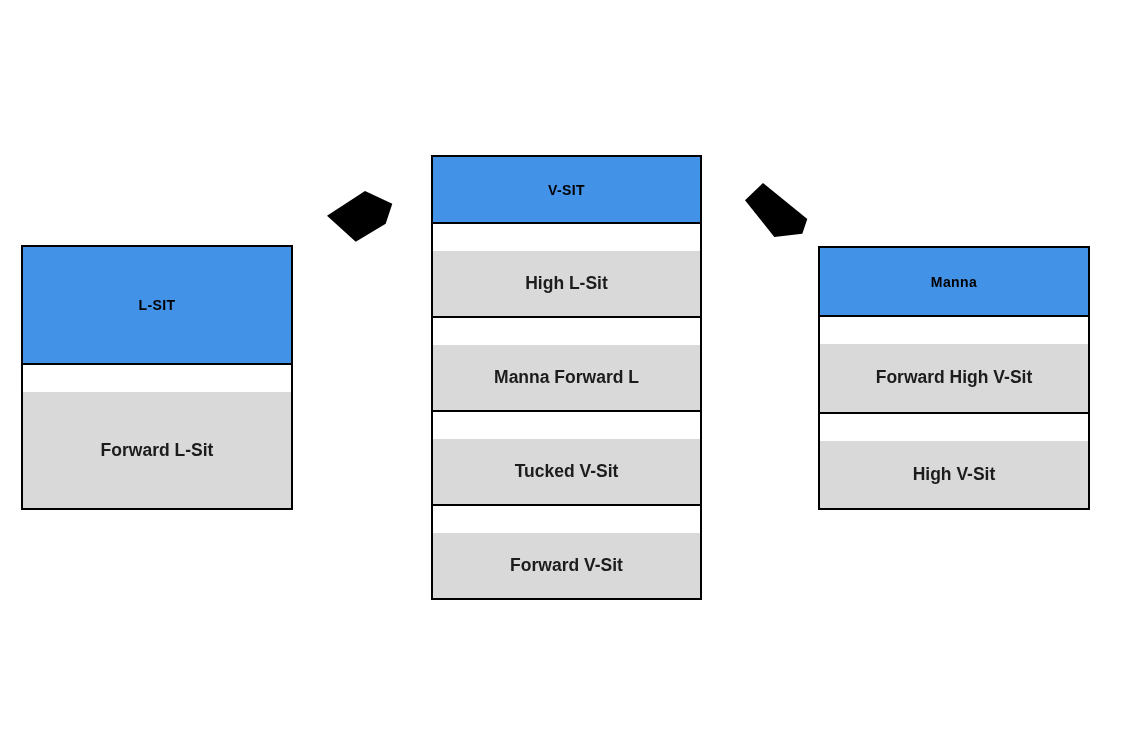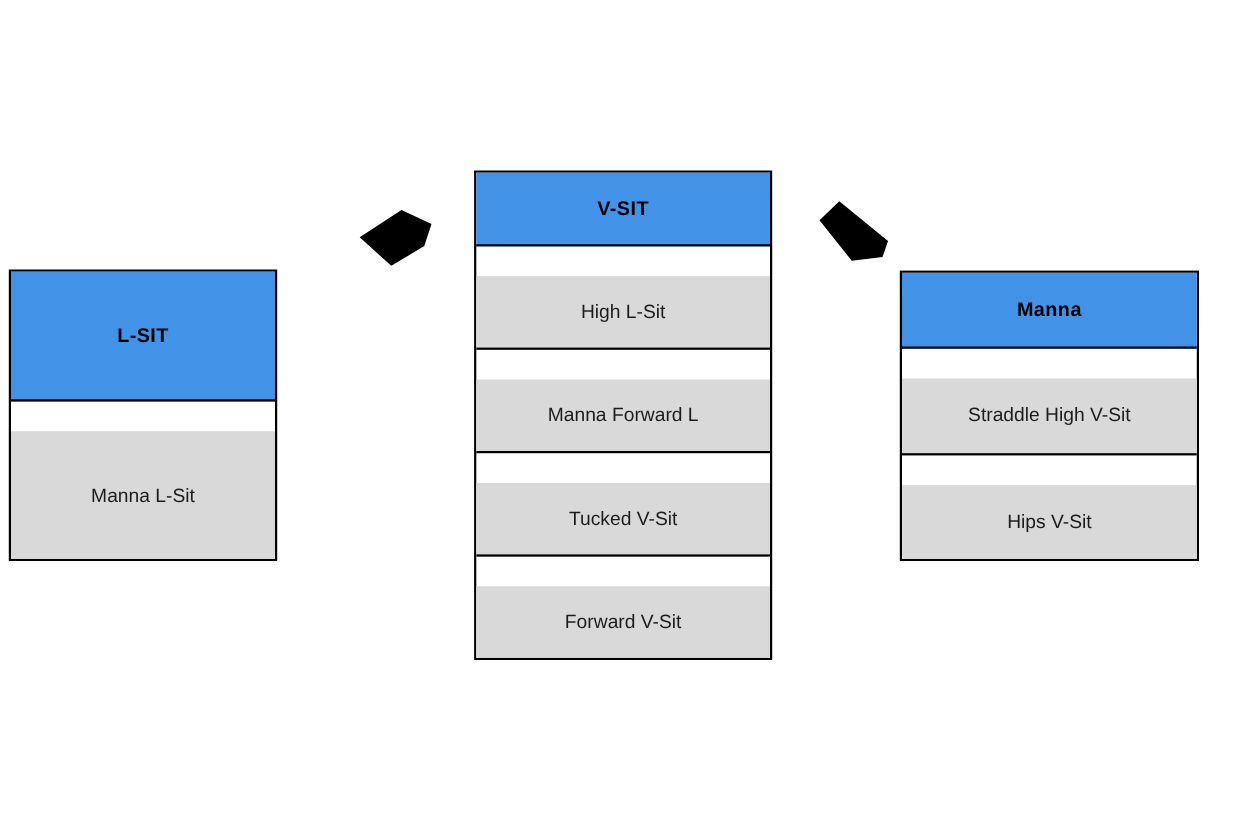--- a/index.html
+++ b/index.html
@@ -30,52 +30,52 @@
     border-bottom: 2.5px solid #000000;
     box-sizing: border-box;
     text-align: center;
   }
   .cell:last-child {
     border-bottom: none;
   }
   .cell.header {
     background: #4292e8;
     font-weight: 700;
-    font-size: 18px;
+    font-size: 14px;
     letter-spacing: 0.4px;
     color: #000000;
   }
   .cell.row {
     background: #d9d9d9;
-    font-weight: 400;
+    font-weight: 700;
     font-size: 17.5px;
     color: #1c1c1c;
     margin-top: 27px;
   }
-  #table-l-sit   { left: 8px;  top: 245px; width: 244px; height: 265px; }
+  #table-l-sit   { left: 21px;  top: 245px; width: 272px; height: 265px; }
   #table-v-sit   { left: 431px; top: 155px; width: 271px; height: 445px; }
   #table-manna   { left: 818px; top: 246px; width: 272px; height: 264px; }
   .arrows-layer {
     position: absolute;
     left: 0;
     top: 0;
     pointer-events: none;
   }
 </style>
 </head>
 <body>
 
 <div class="canvas">
 
   <div class="pyramid-table" id="table-l-sit">
     <div class="cell header">
       <span>L-SIT</span>
     </div>
     <div class="cell row">
-      <span>Manna L-Sit</span>
+      <span>Forward L-Sit</span>
     </div>
   </div>
 
   <div class="pyramid-table" id="table-v-sit">
     <div class="cell header">
       <span>V-SIT</span>
     </div>
     <div class="cell row">
       <span>High L-Sit</span>
     </div>
@@ -88,24 +88,24 @@
     <div class="cell row">
       <span>Forward V-Sit</span>
     </div>
   </div>
 
   <div class="pyramid-table" id="table-manna">
     <div class="cell header">
       <span>Manna</span>
     </div>
     <div class="cell row">
-      <span>Straddle High V-Sit</span>
+      <span>Forward High V-Sit</span>
     </div>
     <div class="cell row">
-      <span>Hips V-Sit</span>
+      <span>High V-Sit</span>
     </div>
   </div>
 
   <svg class="arrows-layer" width="1130" height="753" viewBox="0 0 1130 753" aria-hidden="true">
     <polygon points="365,191 392.3,203.7 385.7,223.7 355.7,241.7 327,215.7" fill="#000000"></polygon>
     <polygon points="763,183 807.3,219 802.3,233.7 774.3,237 745,200.3" fill="#000000"></polygon>
   </svg>
 
 </div>
 

